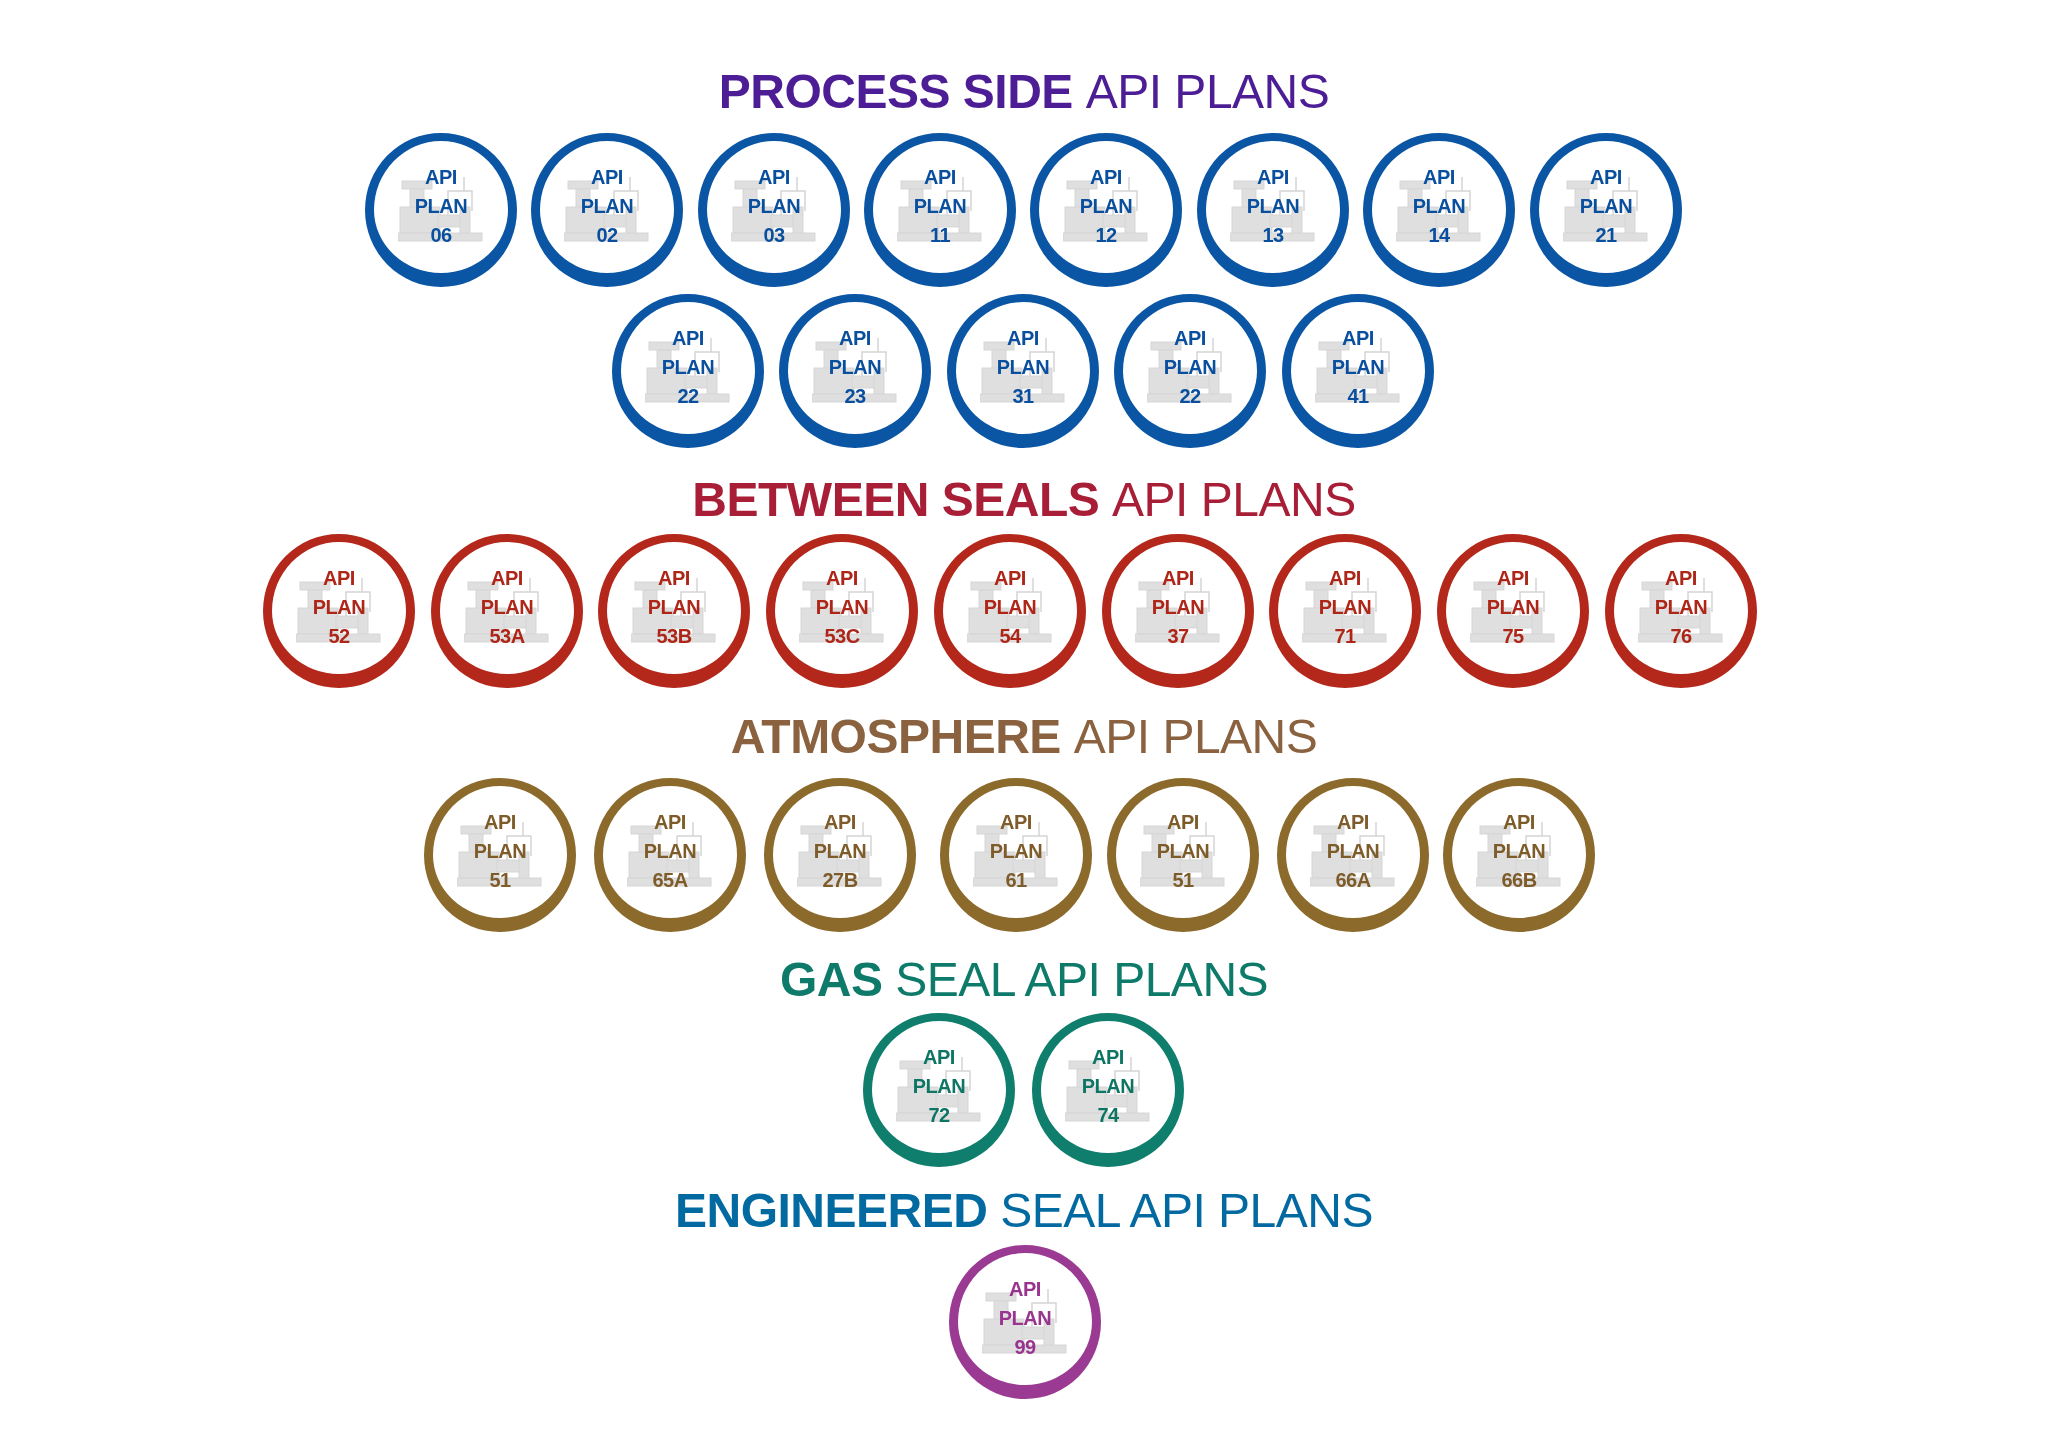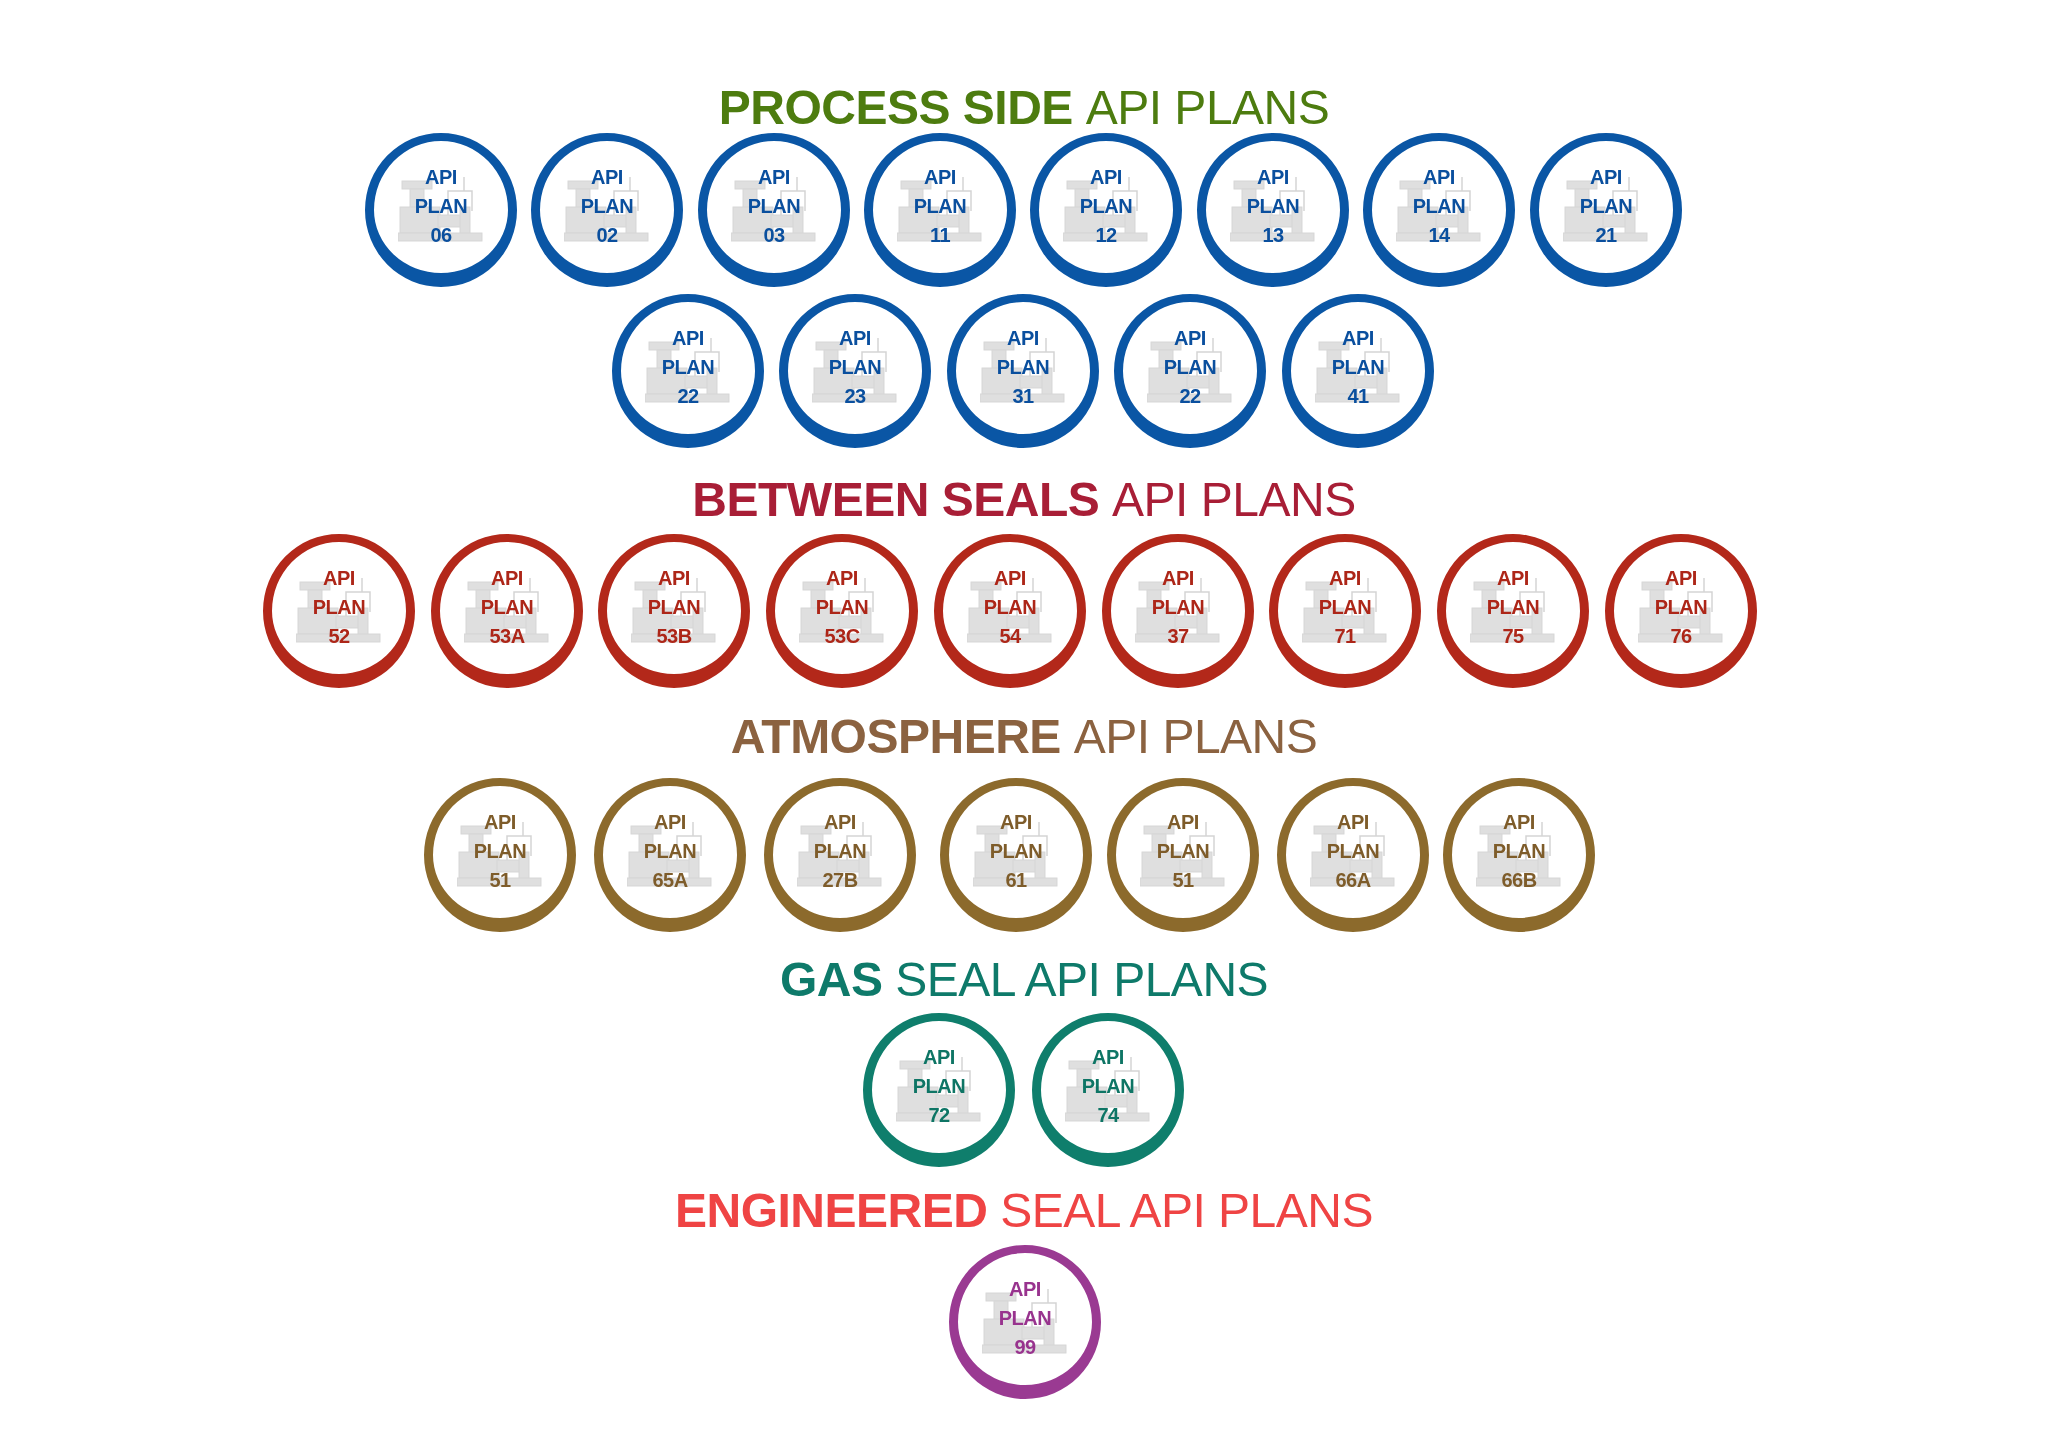--- a/index.html
+++ b/index.html
@@ -15,21 +15,21 @@
           border-style: solid; border-width: 8px 9px 14px 9px; }
   .plan .pump { position: absolute; left: 24px; top: 30px; width: 86px; height: 78px; opacity: 0.9; }
   .plan .label { position: absolute; left: 0; right: 0; top: 22px; text-align: center;
                  font-weight: bold; font-size: 20px; line-height: 29px; letter-spacing: -0.5px; }
   .plan .label span { display: block; }
 </style>
 </head>
 <body>
 
 <div id="canvas">
-    <div class="heading" style="top: 84px; color: #4d7c0f;">
+    <div class="heading" style="top: 68px; color: #4c1d95;">
     <span class="bold">PROCESS SIDE </span>
     <span class="light">API PLANS</span>
   </div>
     <div class="plan" style="left: 441px; top: 210px; border-color: rgb(10, 86, 165);">
     <svg class="pump" viewBox="0 0 86 78">
       <g fill="#dcdcdc" stroke="#d2d2d2" stroke-width="1">
         <rect x="4" y="10" width="30" height="8"></rect>
         <rect x="12" y="18" width="14" height="44"></rect>
         <rect x="2" y="36" width="40" height="26"></rect>
         <rect x="40" y="44" width="30" height="12"></rect>
@@ -682,21 +682,21 @@
         <path d="M50 44 V20 H74 V40"></path>
         <path d="M66 20 V6"></path>
       </g>
     </svg>
     <div class="label" style="color: rgb(14, 117, 101);">
       <span>API</span>
       <span>PLAN</span>
       <span>74</span>
     </div>
   </div>
-    <div class="heading" style="top: 1187px; color: #ef4444;">
+    <div class="heading" style="top: 1187px; color: #0369a1;">
     <span class="bold">ENGINEERED </span>
     <span class="light">SEAL API PLANS</span>
   </div>
     <div class="plan" style="left: 1025px; top: 1322px; border-color: rgb(154, 58, 146);">
     <svg class="pump" viewBox="0 0 86 78">
       <g fill="#dcdcdc" stroke="#d2d2d2" stroke-width="1">
         <rect x="4" y="10" width="30" height="8"></rect>
         <rect x="12" y="18" width="14" height="44"></rect>
         <rect x="2" y="36" width="40" height="26"></rect>
         <rect x="40" y="44" width="30" height="12"></rect>

